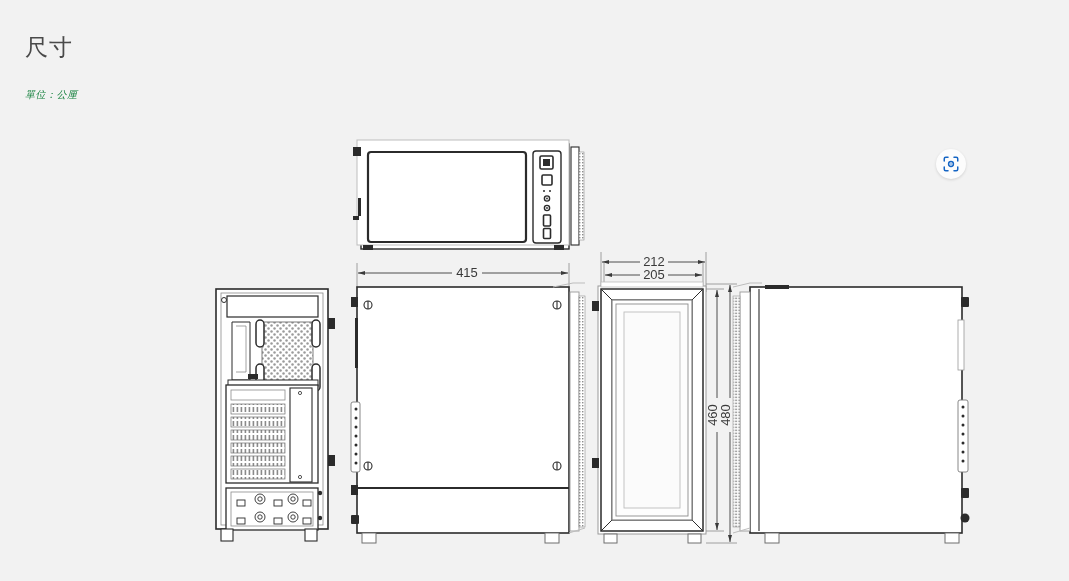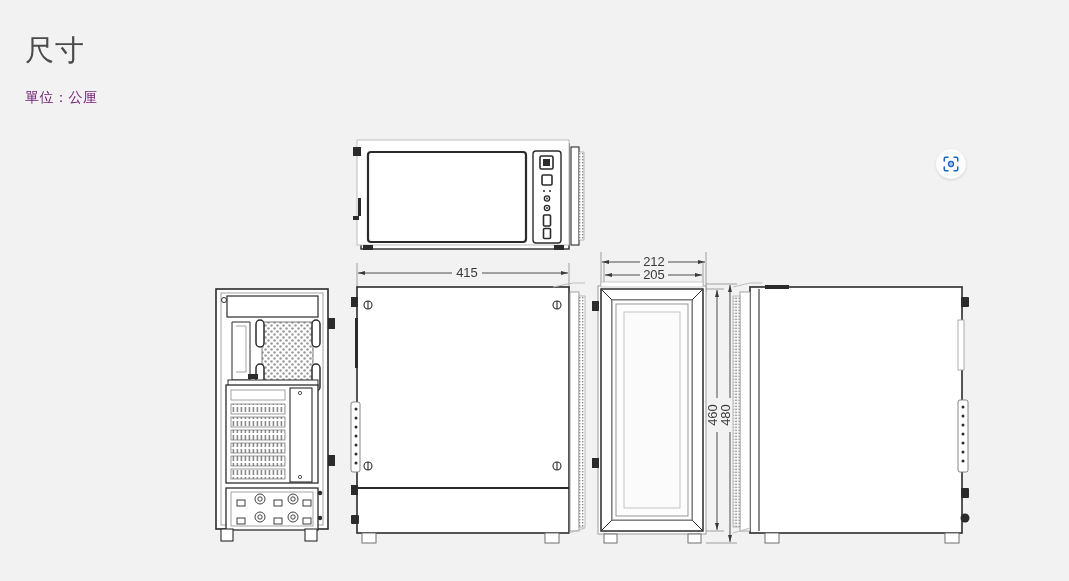--- a/index.html
+++ b/index.html
@@ -17,37 +17,38 @@
   }
   #page {
     position: relative;
     width: 1069px;
     height: 581px;
   }
   .page-title {
     position: absolute;
     left: 25px;
     top: 36px;
-    font-size: 29px;
+    font-size: 23px;
     font-weight: 400;
     color: #4a4a4a;
     letter-spacing: 1px;
     line-height: 1;
     margin: 0;
   }
   .page-subtitle {
     position: absolute;
     left: 25px;
     top: 90px;
-    font-size: 14px;
+    font-size: 10px;
     font-weight: 400;
-    color: #701a75;
+    color: #15803d;
     letter-spacing: 0.5px;
     line-height: 1;
     margin: 0;
+    font-style: italic;
   }
   #drawing-area {
     position: absolute;
     left: 0;
     top: 0;
     width: 909px;
     height: 581px;
   }
   #drawing-svg {
     display: block;

